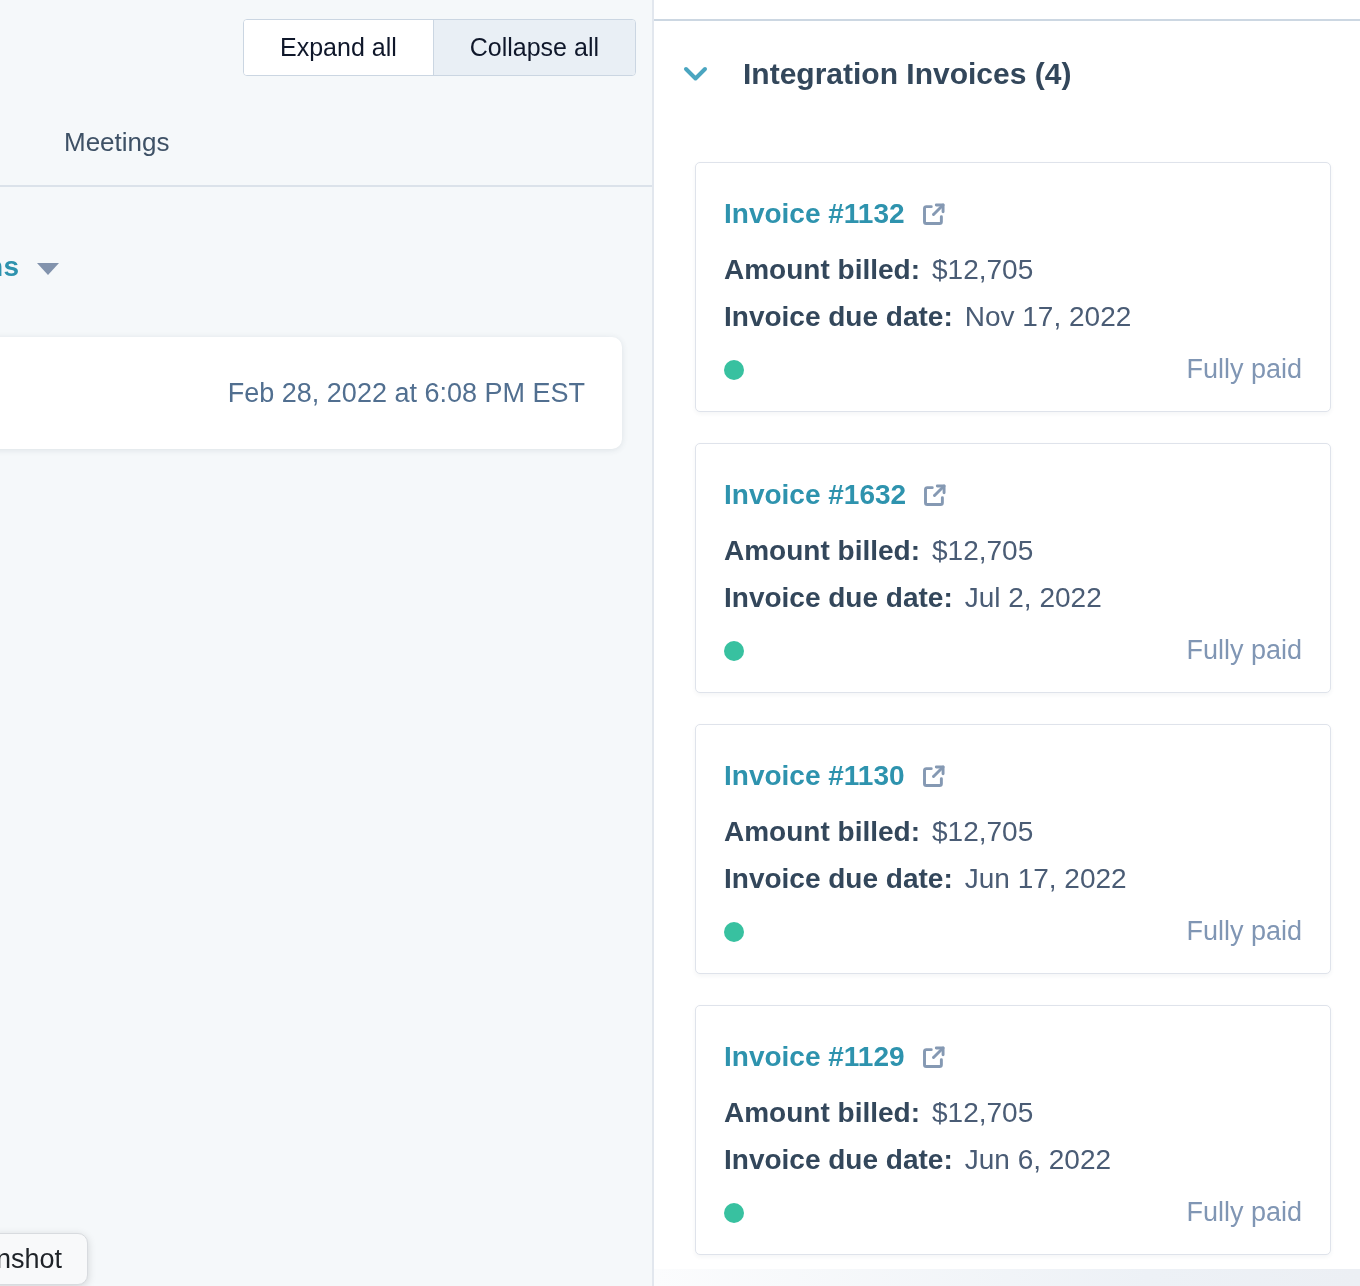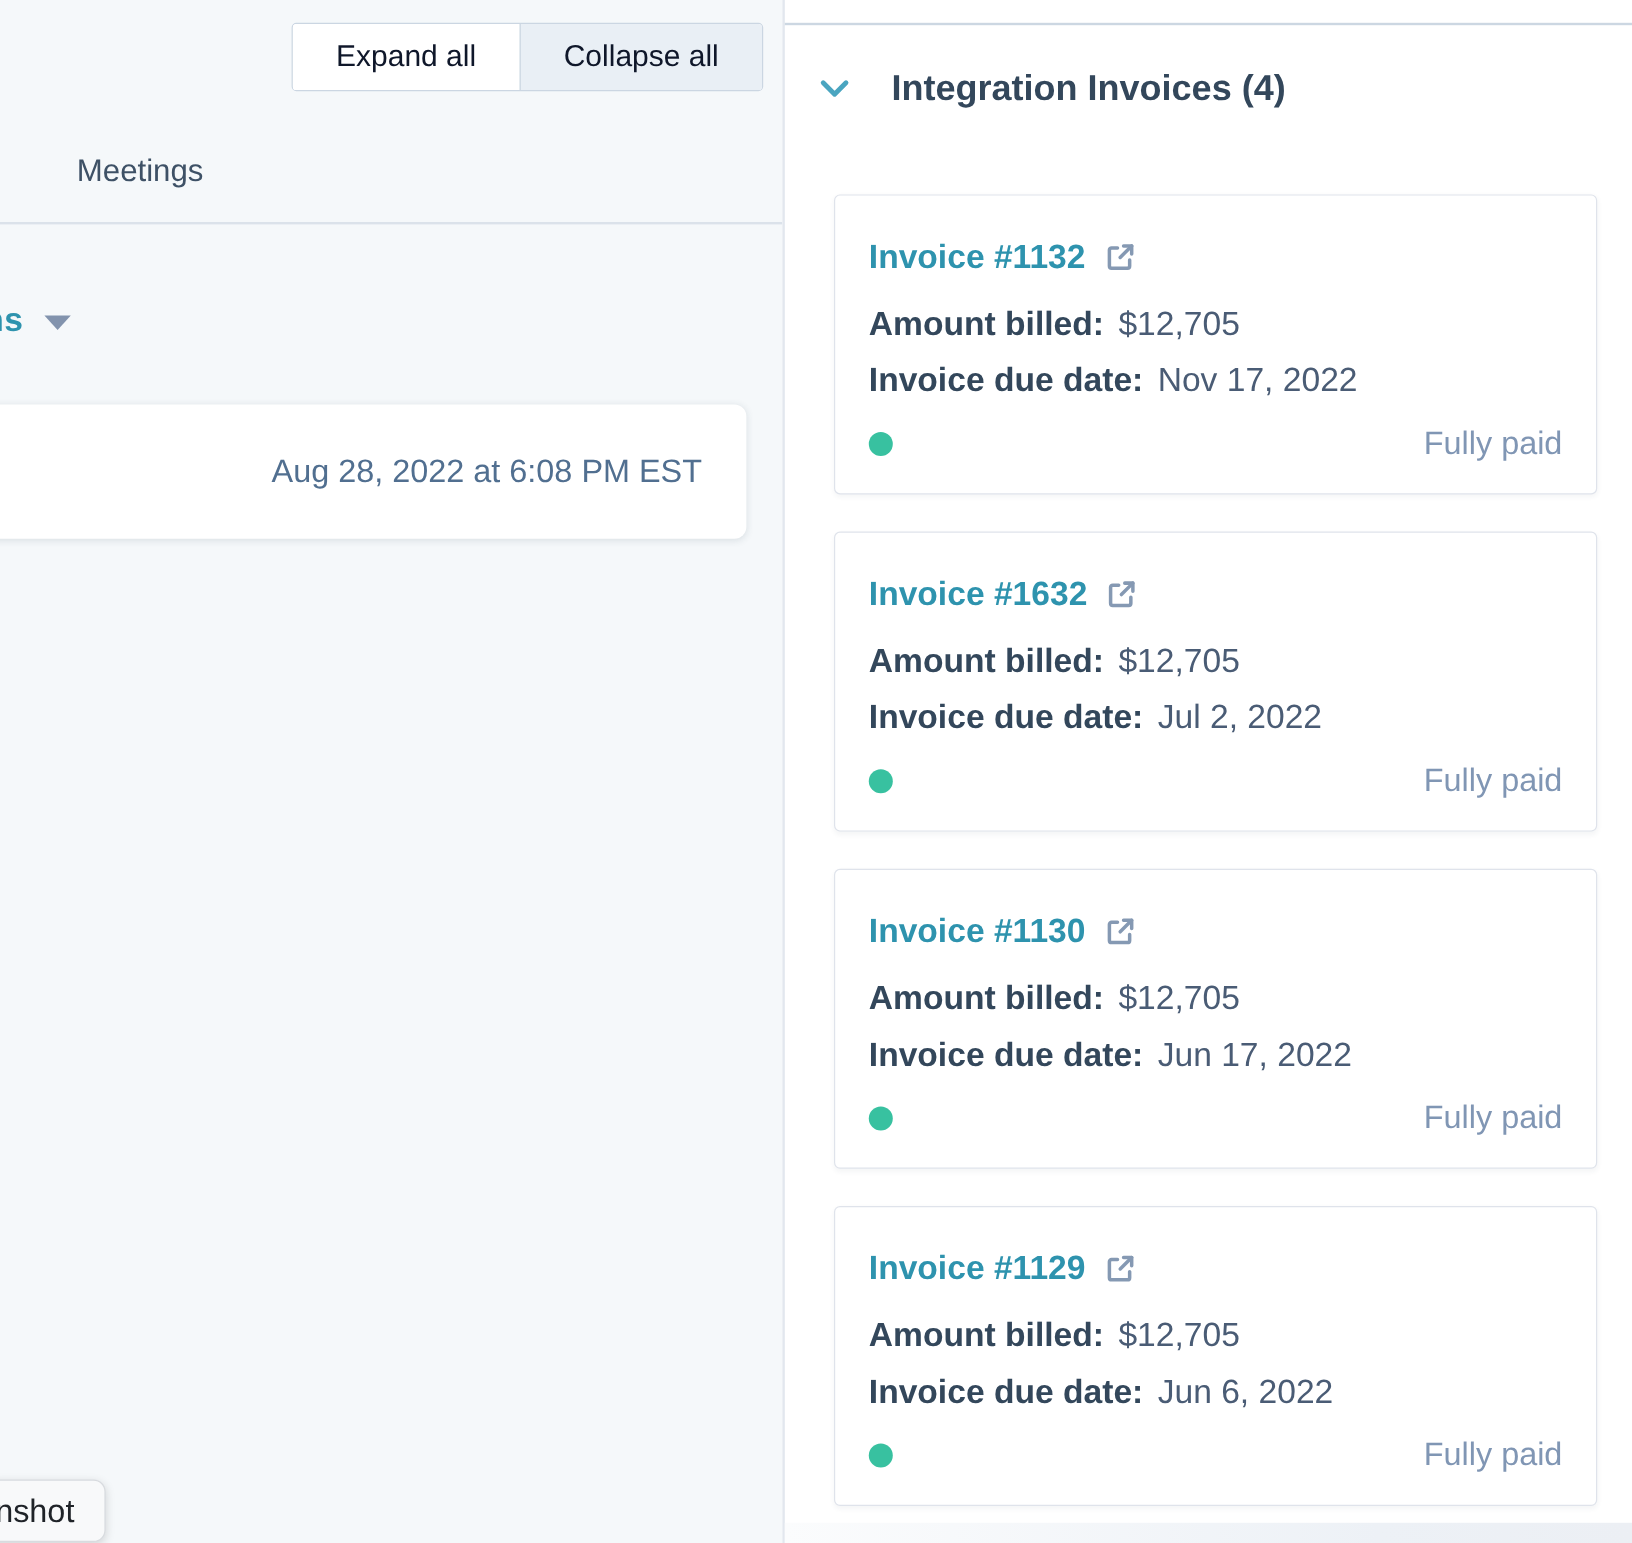--- a/index.html
+++ b/index.html
@@ -113,21 +113,21 @@
   <div class="tab-meetings">Meetings</div>
 
   <div class="tabs-divider"></div>
 
   <div class="filter">
     <span class="filter-text">ns</span>
     <span class="caret"></span>
   </div>
 
   <div class="meeting-card">
-    <span class="meeting-timestamp">Aug 28, 2022 at 6:08 PM EST</span>
+    <span class="meeting-timestamp">Feb 28, 2022 at 6:08 PM EST</span>
   </div>
 
   <div class="screenshot-tooltip">nshot</div>
 </div>
 
 <div class="right-panel">
 
   <div class="rp-top-divider"></div>
 
   <div class="section-header">

